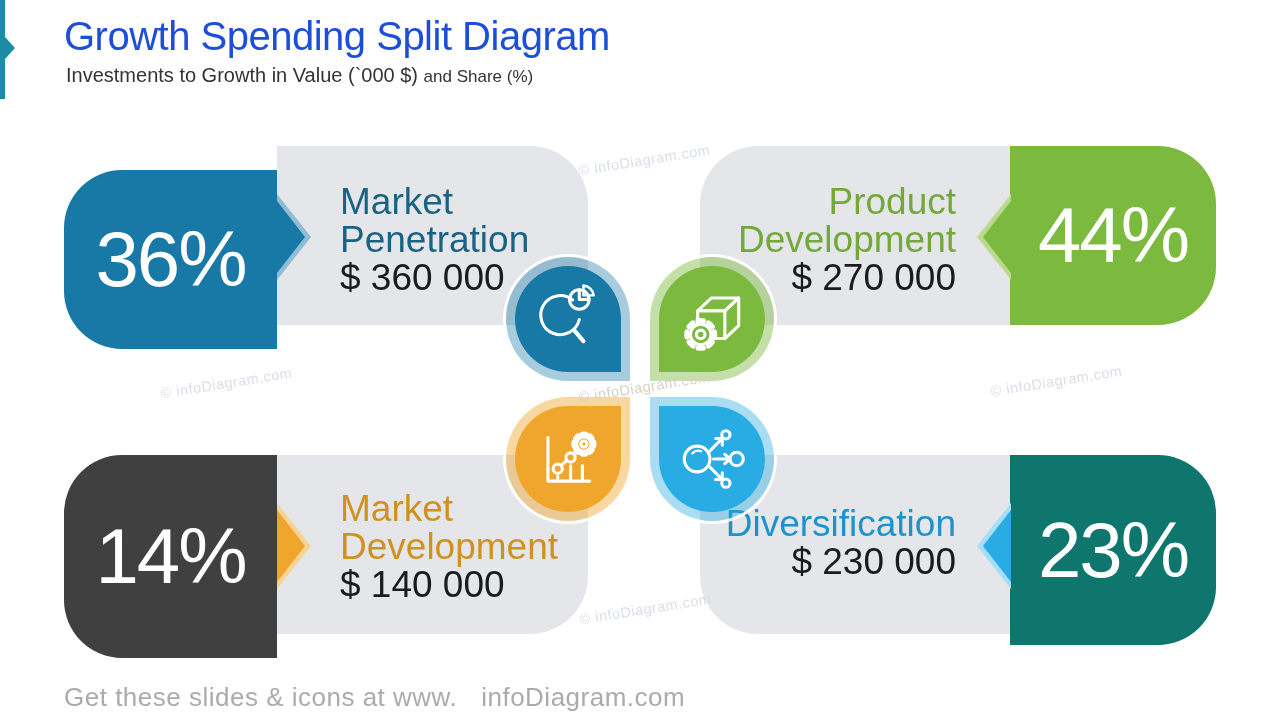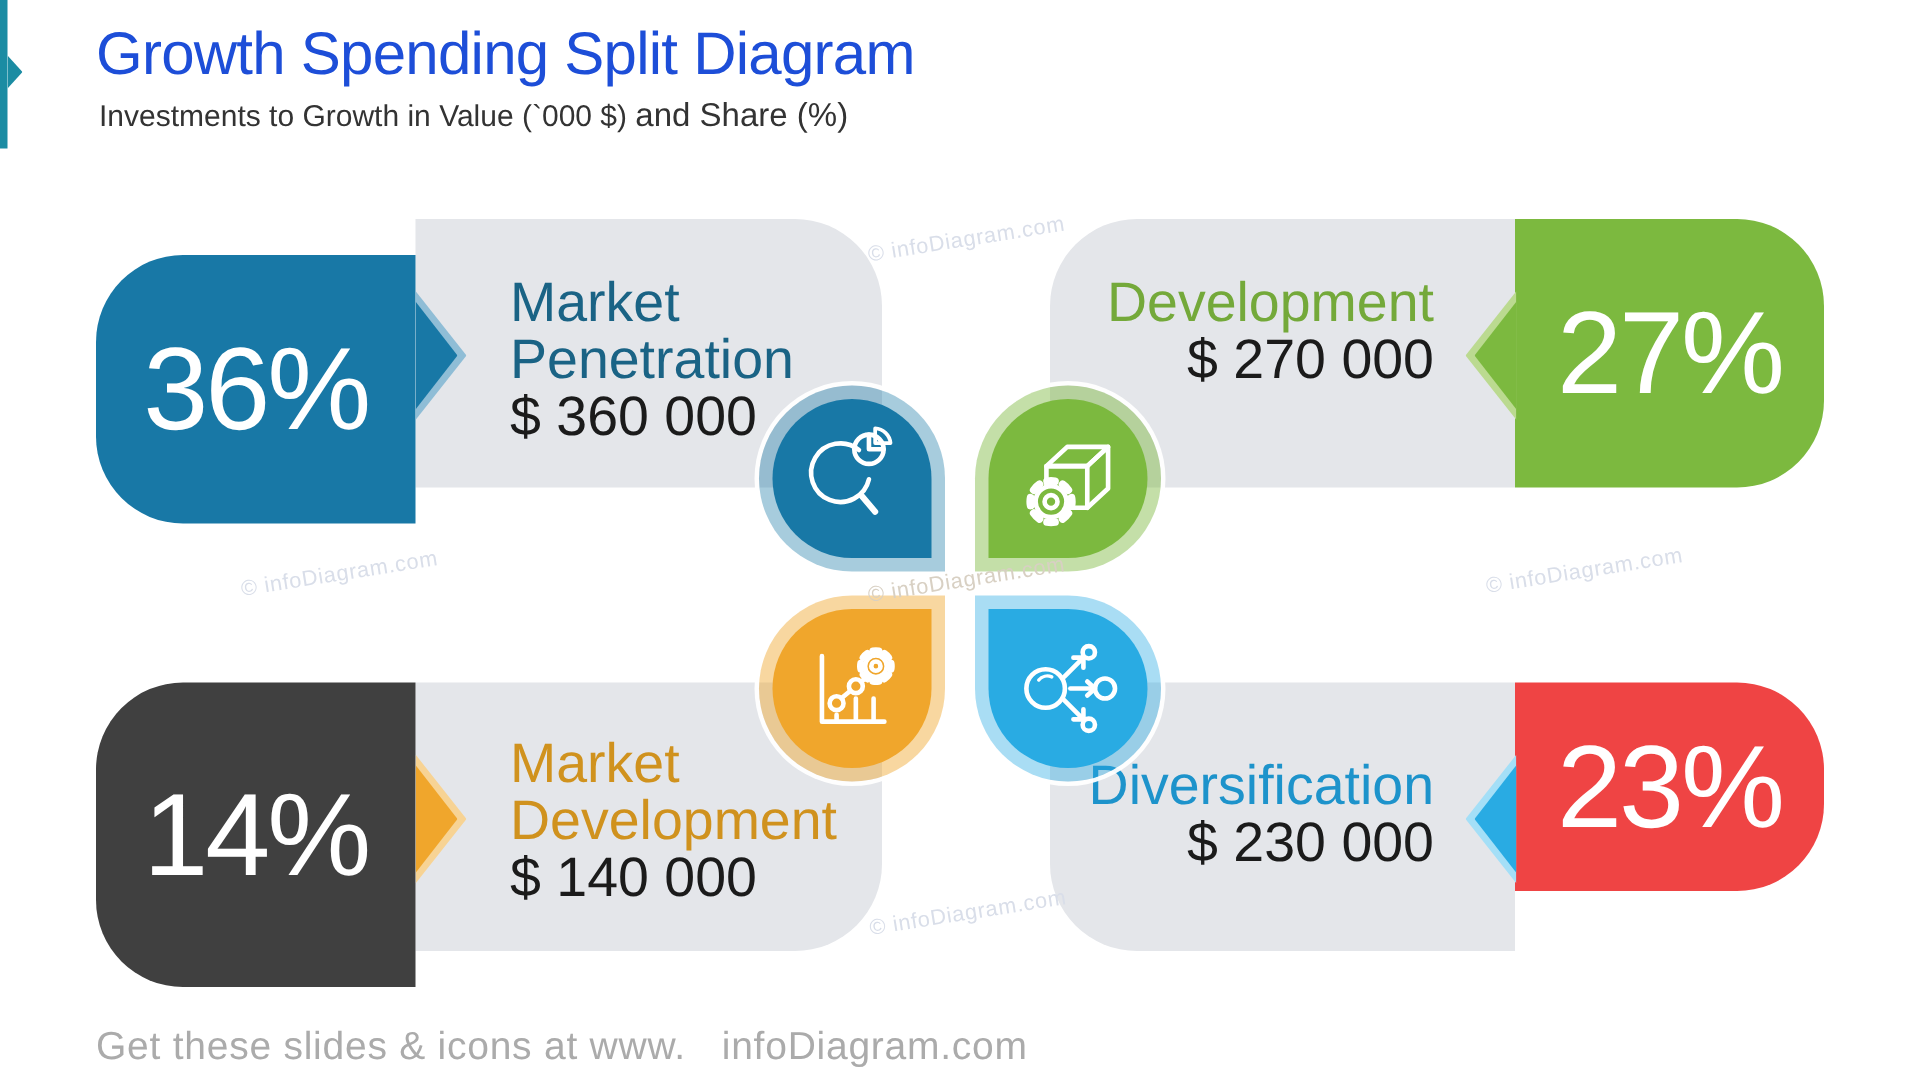--- a/index.html
+++ b/index.html
@@ -5,36 +5,36 @@
   html,body{margin:0;padding:0;background:#fff;}
   .slide{position:relative;width:1280px;height:720px;background:#ffffff;overflow:hidden;
          font-family:"Liberation Sans", sans-serif;}
 
   
   .accent-bar{position:absolute;left:0;top:0;width:5px;height:99px;background:#1B8CA3;}
   .accent-arrow{position:absolute;left:5px;top:37px;width:10px;height:22px;background:#1B8CA3;
                 clip-path:polygon(0 0,100% 50%,0 100%);}
   .title{position:absolute;left:64px;top:14px;font-size:40px;font-weight:300;color:#1d4ed8;letter-spacing:-0.5px;}
   .subtitle{position:absolute;left:66px;top:64px;font-size:20px;font-weight:300;color:#333;}
-  .subtitle .small{font-size:22px;}
+  .subtitle .small{font-size:17px;}
 
   
   .pill{position:absolute;background:#E4E6EA;}
   .pill.tl{left:277px;top:146px;width:311px;height:179px;border-radius:0 58px 0 0;}
   .pill.tr{left:700px;top:146px;width:310px;height:179px;border-radius:58px 0 0 0;}
   .pill.bl{left:277px;top:455px;width:311px;height:179px;border-radius:0 0 58px 0;}
   .pill.br{left:700px;top:455px;width:310px;height:179px;border-radius:0 0 0 58px;}
 
   
   .block{position:absolute;display:flex;align-items:center;justify-content:center;
          color:#fff;font-size:78px;font-weight:300;letter-spacing:-2px;}
   .block.blue{left:64px;top:146px;width:213px;height:179px;background:#1878A6;border-radius:58px 0 0 58px;margin-top:24px;}
   .block.green{left:1010px;top:146px;width:206px;height:179px;background:#7CB93F;border-radius:0 58px 58px 0;}
   .block.orange{left:64px;top:455px;width:213px;height:203px;background:#404040;border-radius:58px 0 0 58px;}
-  .block.cyan{left:1010px;top:455px;width:206px;height:139px;background:#ef4444;border-radius:0 58px 58px 0;}
+  .block.cyan{left:1010px;top:455px;width:206px;height:190px;background:#0f766e;border-radius:0 58px 58px 0;}
 
   
   .chev{position:absolute;width:34px;height:86px;}
   .chev span{position:absolute;display:block;}
   .chev .lt{left:0;top:0;width:34px;height:86px;}
   .chev .mn{left:0;top:7px;width:28px;height:72px;}
   .chev.right .lt,.chev.right .mn{clip-path:polygon(0 0,100% 50%,0 100%);}
   .chev.left  .lt,.chev.left  .mn{clip-path:polygon(100% 0,0 50%,100% 100%);}
   .chev.c-blue{left:277px;top:194px;}   .chev.c-blue .lt{background:#8FBDD6;} .chev.c-blue .mn{background:#1878A6;}
   .chev.c-green{left:977px;top:194px;}  .chev.c-green .lt{background:#BBDA90;}.chev.c-green .mn{left:6px;background:#7CB93F;}
@@ -95,21 +95,21 @@
 
   <div class="pill tl"></div>
   <div class="pill tr"></div>
   <div class="pill bl"></div>
   <div class="pill br"></div>
 
   <div class="block blue">
     <span>36%</span>
   </div>
   <div class="block green">
-    <span>27%</span>
+    <span>44%</span>
   </div>
   <div class="block orange">
     <span>14%</span>
   </div>
   <div class="block cyan">
     <span>23%</span>
   </div>
 
   <div class="chev right c-blue">
       <span class="lt"></span>
@@ -127,20 +127,21 @@
       <span class="lt"></span>
       <span class="mn"></span>
     </div>
 
   <div class="label tl">
     <div>Market</div>
     <div>Penetration</div>
     <div class="value">$ 360 000</div>
   </div>
   <div class="label tr">
+    <div>Product</div>
     <div>Development</div>
     <div class="value">$ 270 000</div>
   </div>
   <div class="label bl">
     <div>Market</div>
     <div>Development</div>
     <div class="value">$ 140 000</div>
   </div>
   <div class="label br">
     <div>Diversification</div>

